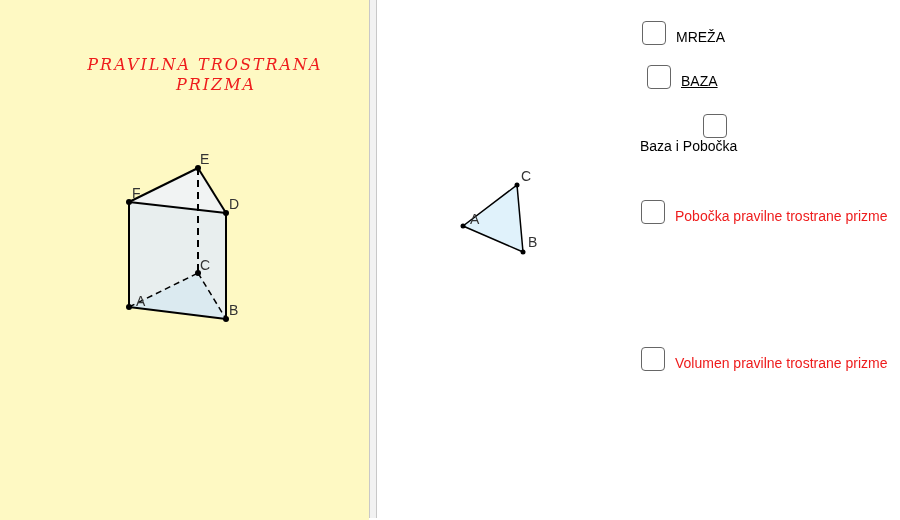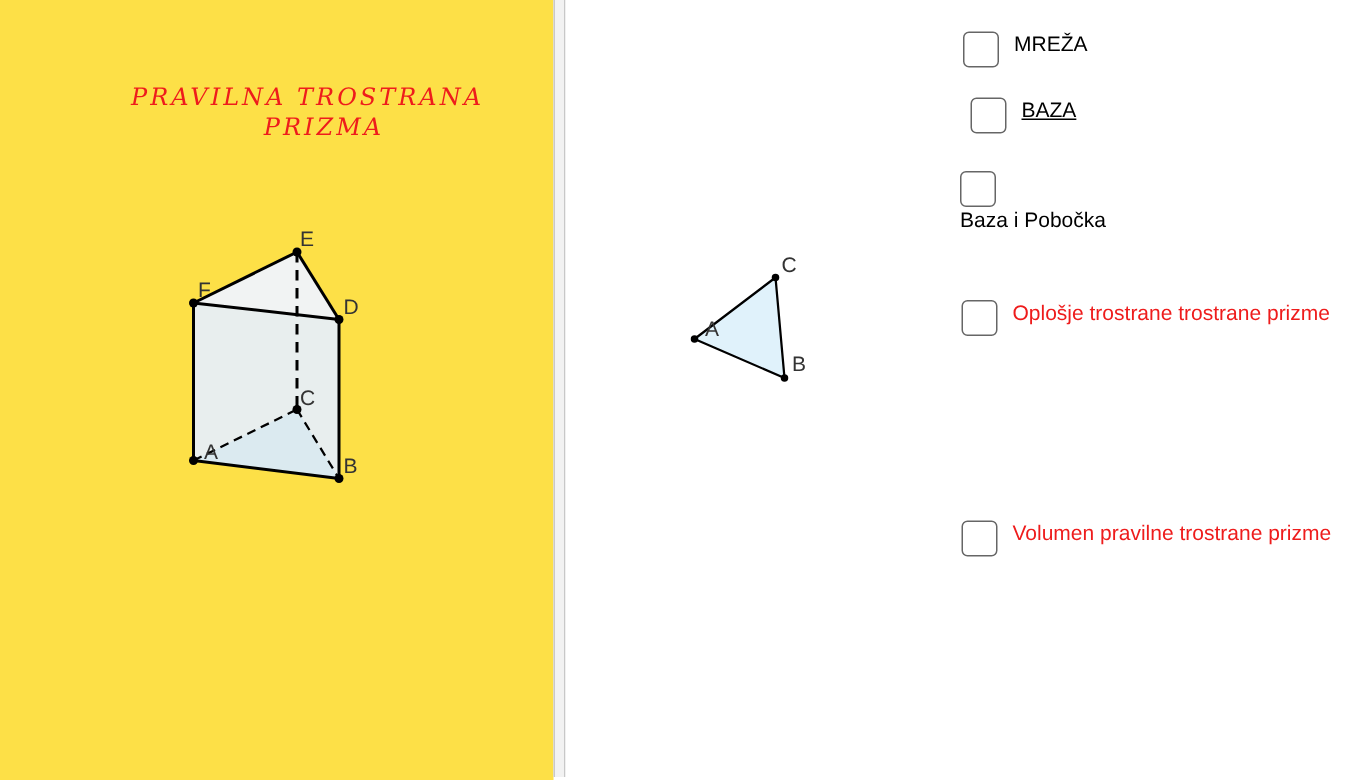--- a/index.html
+++ b/index.html
@@ -1,23 +1,23 @@
 <!DOCTYPE html>
 <html><head>
 <meta charset="utf-8">
 <style>
   html, body { margin: 0; padding: 0; }
   body { width: 900px; height: 520px; background: #ffffff; position: relative; overflow: hidden; font-family: "Liberation Sans", sans-serif; }
   .panel { position: absolute; top: 0; height: 520px; }
-  #left-panel { left: 0; width: 369px; background: #fde047; }
+  #left-panel { left: 0; width: 369px; background: #fef9c3; }
   #divider { left: 369px; width: 8px; height: 518px; background: #f2f2f2; border-left: 1px solid #c8c8c8; border-right: 1px solid #c8c8c8; box-sizing: border-box; }
   #right-panel { left: 377px; width: 523px; background: #ffffff; }
   .title { position: absolute; left: 0; width: 410px; text-align: center; font-family: "DejaVu Serif", serif; font-style: italic; font-size: 16px; color: #ee1c1c; letter-spacing: 2px; line-height: 18px; }
   svg { position: absolute; left: 0; top: 0; }
-  .cb-row { position: absolute; display: flex; align-items: flex-start; }
+  .cb-row { position: absolute; display: flex; align-items: flex-end; }
   .cb { width: 24px; height: 24px; border: 1.5px solid #666; border-radius: 4px; box-sizing: border-box; background: #fff; margin-right: 10px; }
   .cb-label { font-size: 14px; color: #000; white-space: nowrap; }
   .cb-label.red { color: #ee1c1c; }
   .pt-label { font-size: 14px; fill: #333; font-family: "Liberation Sans", sans-serif; }
 </style>
 </head>
 <body>
 
 <div class="panel" id="left-panel">
   <div class="title" style="top:56px; left:0;">PRAVILNA TROSTRANA</div>
@@ -75,19 +75,19 @@
   <div class="cb-row" style="left:270px; top:65px;text-decoration:underline;">
     <div class="cb"></div>
     <span class="cb-label">BAZA</span>
   </div>
   <div class="cb-row" style="left:263px; top:114px;flex-direction:column;">
     <div class="cb"></div>
     <span class="cb-label">Baza i Pobočka</span>
   </div>
   <div class="cb-row" style="left:264px; top:200px;">
     <div class="cb"></div>
-    <span class="cb-label red">Oplošje trostrane trostrane prizme</span>
+    <span class="cb-label red">Pobočka pravilne trostrane prizme</span>
   </div>
   <div class="cb-row" style="left:264px; top:315px;margin-top:32px;">
     <div class="cb"></div>
     <span class="cb-label red">Volumen pravilne trostrane prizme</span>
   </div>
 </div>
 
 </body></html>

